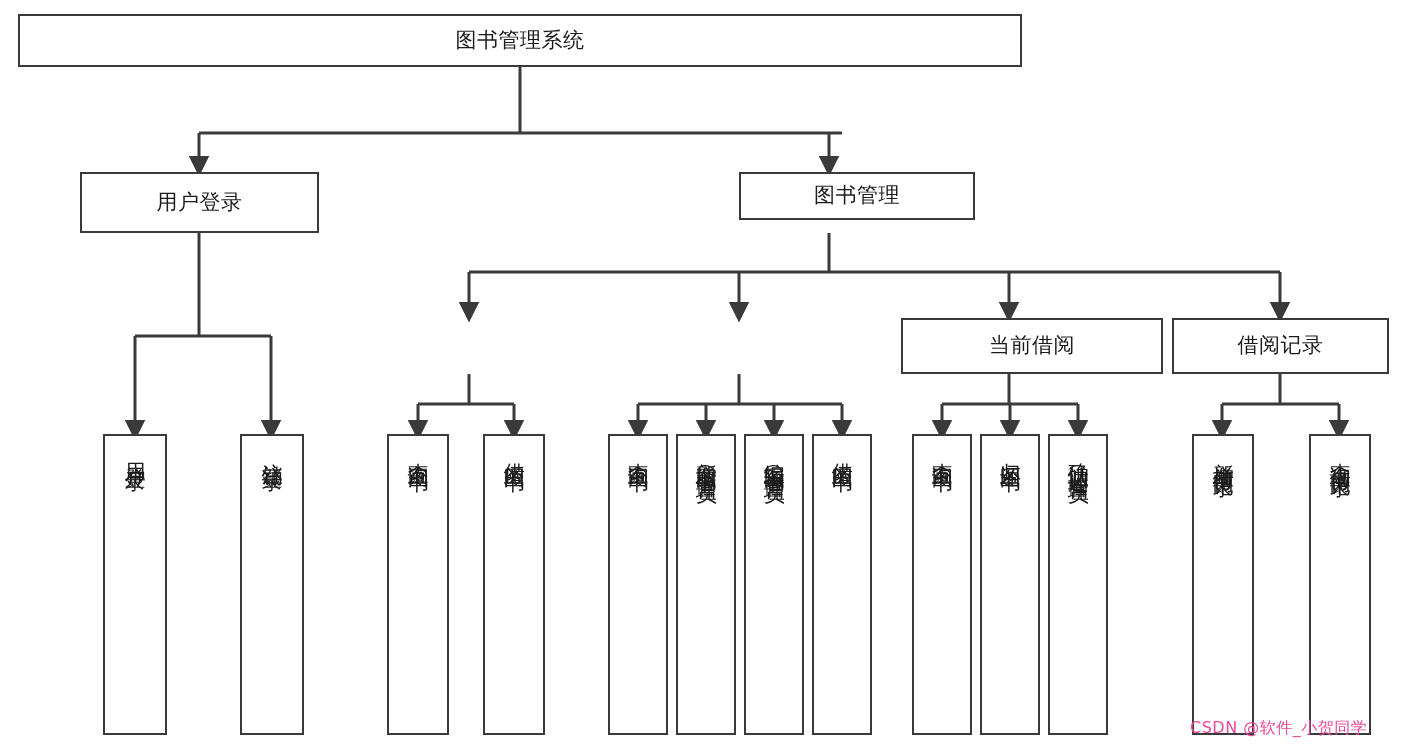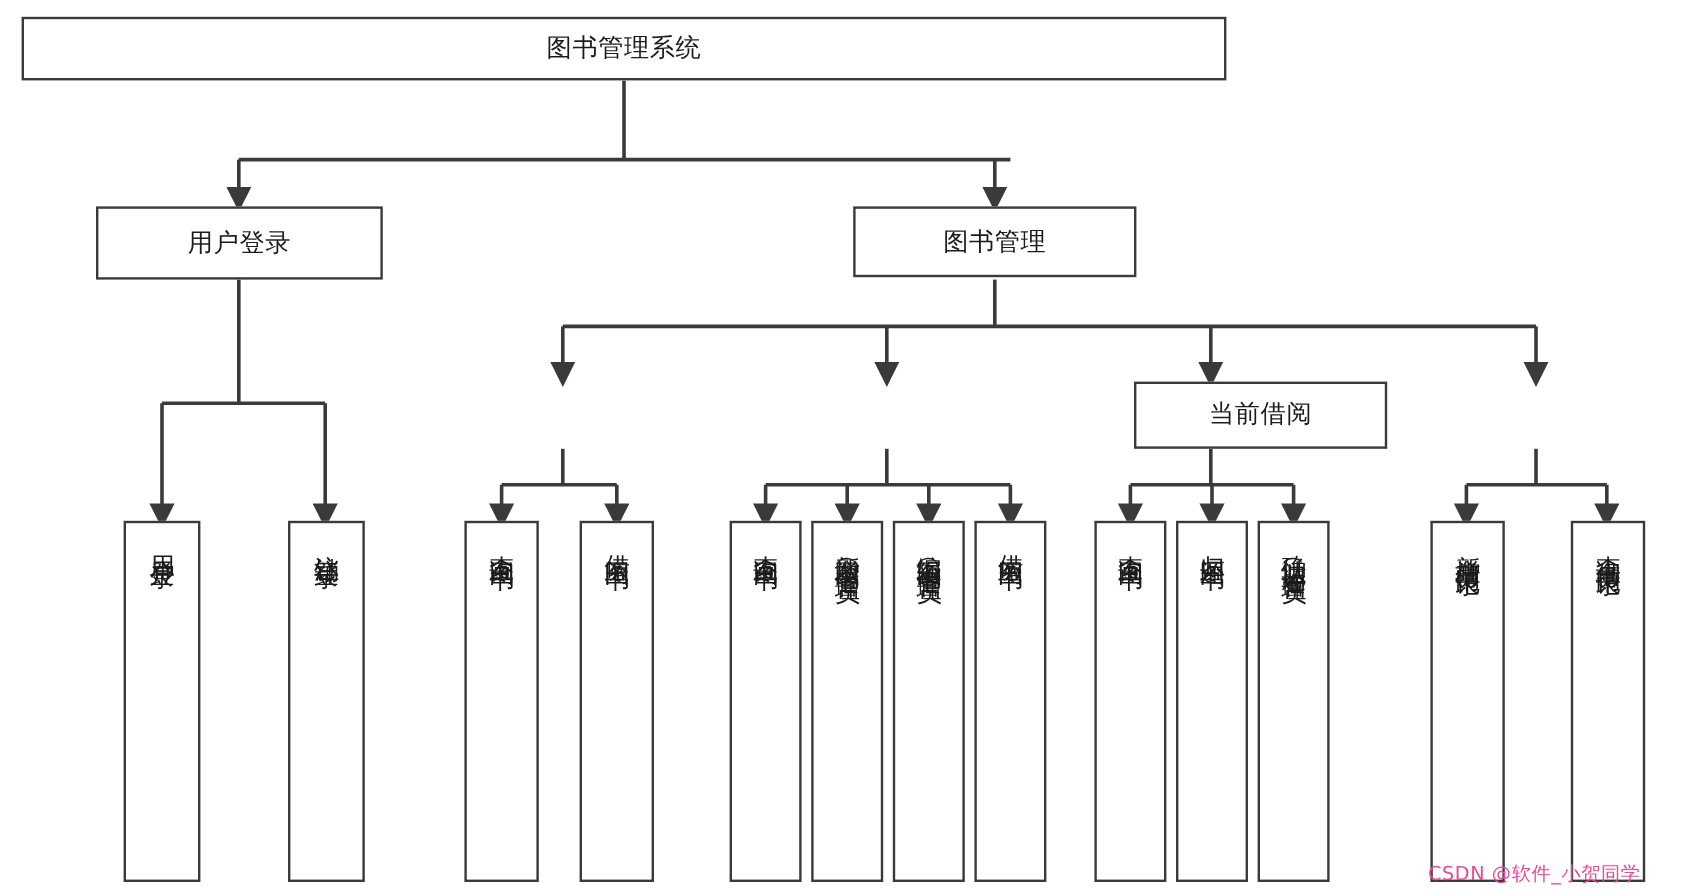--- a/index.html
+++ b/index.html
@@ -130,30 +130,33 @@
   </svg>
 
   <div class="node horiz" style="left:18px; top:14px; width:1004px; height:53px;">
     <span class="label">图书管理系统</span>
   </div>
 
   <div class="node horiz" style="left:80px; top:172px; width:239px; height:61px;">
     <span class="label">用户登录</span>
   </div>
 
-  <div class="node horiz" style="left:711px; top:172px; width:236px; height:59px;">
+  <div class="node horiz" style="left:739px; top:172px; width:236px; height:48px;">
     <span class="label">图书管理</span>
   </div>
 
 
 
-  <div class="node horiz" style="left:901px; top:318px; width:211px; height:56px;margin-left:44px;">
+  <div class="node horiz" style="left:901px; top:318px; width:262px; height:56px;">
     <span class="label">当前借阅</span>
   </div>
 
+  <div class="node horiz" style="left:1172px; top:318px; width:217px; height:56px;">
+    <span class="label">借阅记录</span>
+  </div>
 
   <div class="node vert" style="left:103px; top:434px; width:64px; height:301px;">
     <span class="label">用户登录</span>
   </div>
 
   <div class="node vert" style="left:240px; top:434px; width:64px; height:301px;">
     <span class="label">注销登录</span>
   </div>
 
   <div class="node vert" style="left:387px; top:434px; width:62px; height:301px;">

